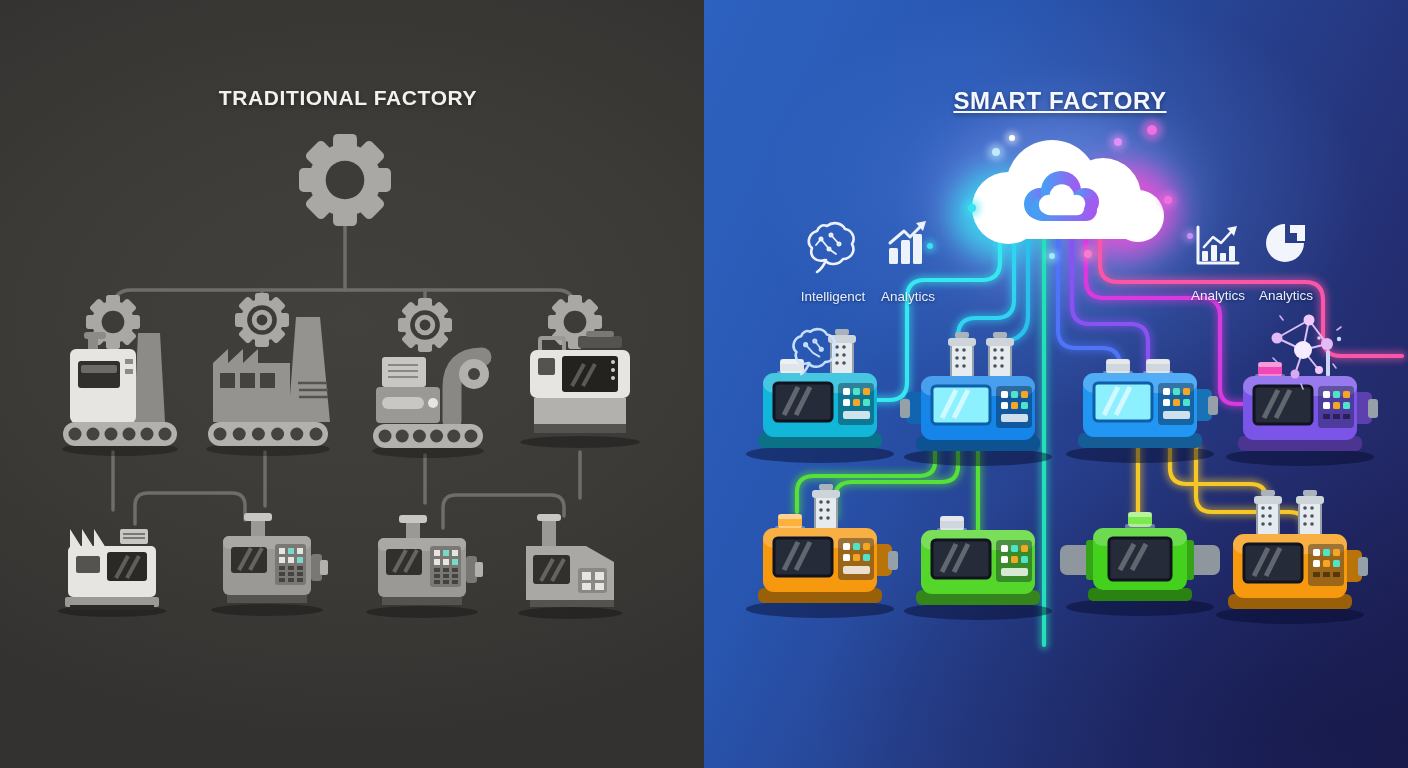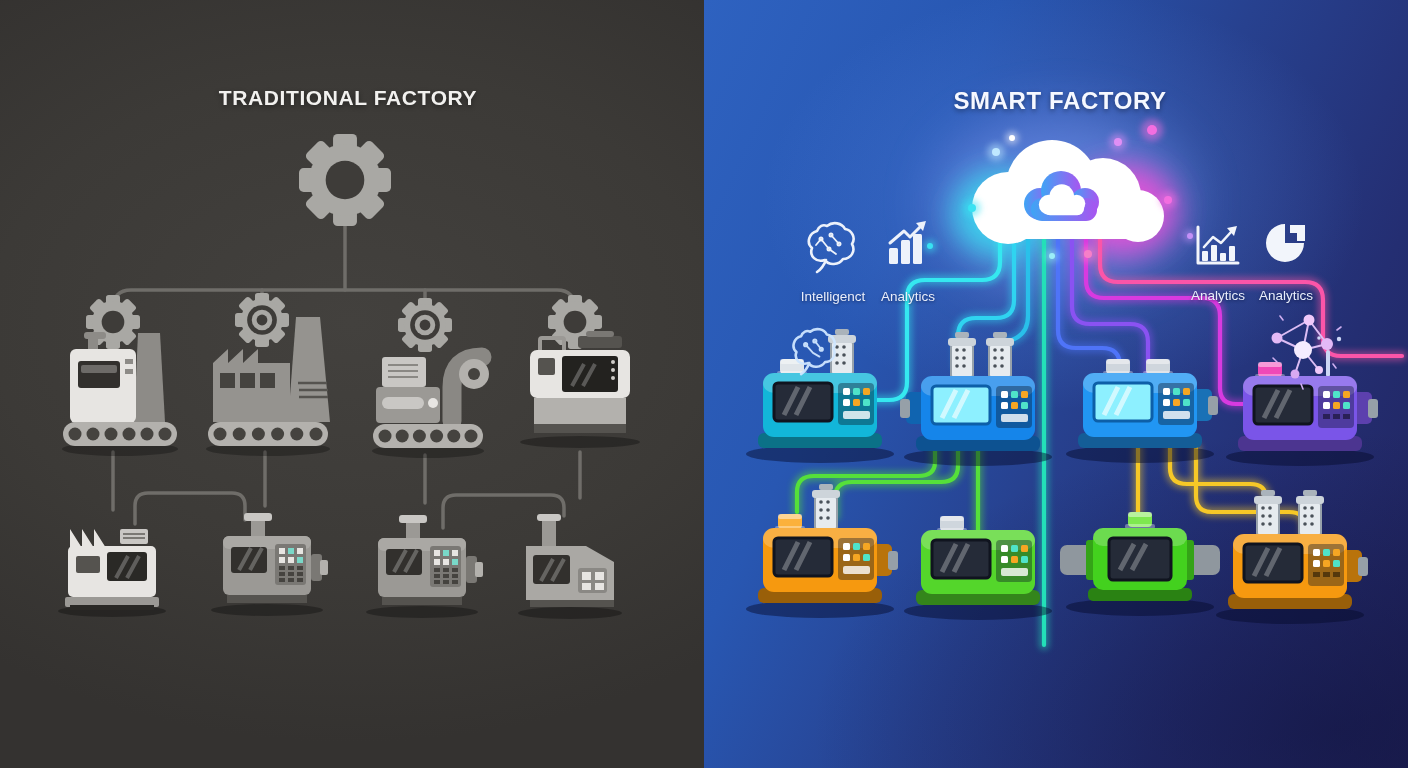--- a/index.html
+++ b/index.html
@@ -10,21 +10,21 @@
     background:radial-gradient(ellipse 600px 420px at 50% 42%,#43413e 0%,#3c3a37 60%,#343230 100%);}
   .half.right-bg{left:704px;width:704px;
     background:
       radial-gradient(ellipse 430px 300px at 51% 26%, rgba(96,146,242,.38), transparent 70%),
       radial-gradient(ellipse 700px 400px at 90% 95%, rgba(16,18,60,.55), transparent 75%),
       linear-gradient(115deg,#2e62c0 0%,#2857b2 28%,#27418f 52%,#242e72 76%,#1f2158 100%);}
   svg.scene{position:absolute;left:0;top:0;}
   .title{position:absolute;transform:translateX(-50%);color:#f2f1ef;font-weight:700;
          letter-spacing:.6px;text-shadow:0 2px 5px rgba(0,0,0,.4);white-space:nowrap;}
   .title.t-left{left:348px;top:86px;font-size:21px;}
-  .title.t-right{left:1060px;top:87px;font-size:24px;color:#f6f8ff;}
+  .title.t-right{left:1060px;top:87px;font-size:24px;color:#f6f8ff;text-decoration:underline;}
   .lbl{position:absolute;transform:translateX(-50%);color:#e9eefb;font-size:13.5px;
        text-shadow:0 1px 3px rgba(0,10,40,.5);white-space:nowrap;margin-top:12px;}
 </style>
 </head>
 <body>
 
 <div class="stage">
   <div class="half left-bg"></div>
   <div class="half right-bg"></div>
 

